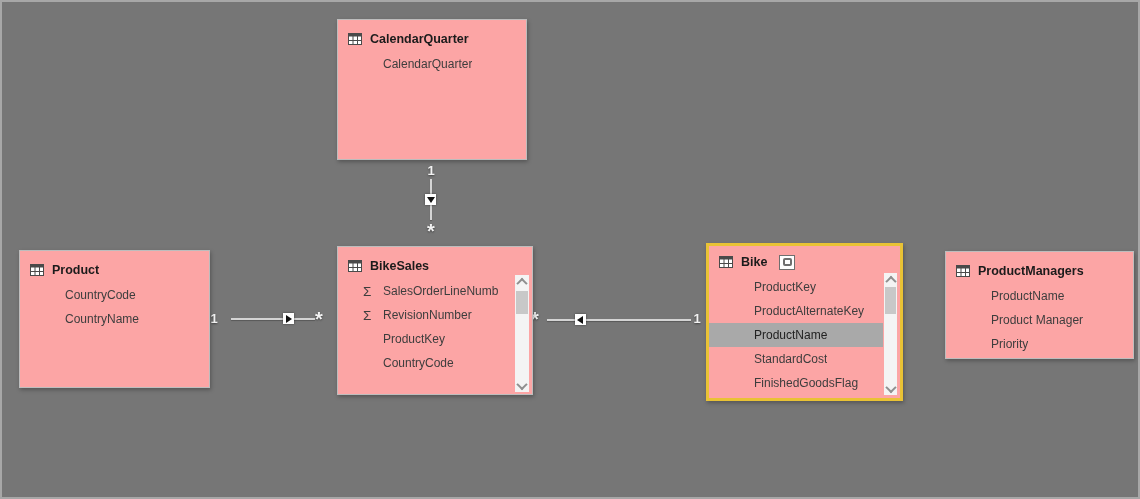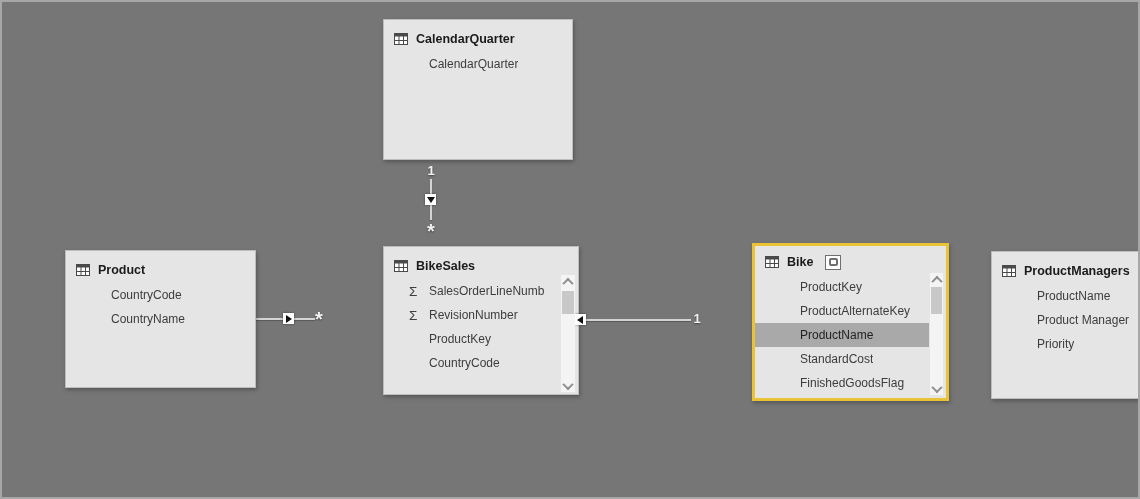--- a/index.html
+++ b/index.html
@@ -3,28 +3,28 @@
 <meta charset="utf-8">
 <style>
   html,body{margin:0;padding:0}
   body{
     width:1140px;height:499px;box-sizing:border-box;position:relative;
     border:2px solid #a7a7a7;background:#767676;overflow:hidden;
     font-family:"Liberation Sans",sans-serif;
   }
   
   .tbl{
-    position:absolute;background:#e5e5e5;border:1px solid #bdbdbd;
-    box-sizing:border-box;box-shadow:1px 2px 4px rgba(0,0,0,.28);overflow:hidden;margin-left:46px;
+    position:absolute;background:#fca5a5;border:1px solid #bdbdbd;
+    box-sizing:border-box;box-shadow:1px 2px 4px rgba(0,0,0,.28);overflow:hidden;
   }
   .t0{left:335px;top:17px;width:190px;height:141px}
   .t1{left:17px;top:248px;width:191px;height:138px}
   .t2{left:335px;top:244px;width:196px;height:149px}
   .t3{left:704px;top:241px;width:197px;height:158px;border:3px solid #e9c235}
-  .t4{left:943px;top:249px;width:189px;height:148px}
+  .t4{left:943px;top:249px;width:189px;height:108px}
   .thead{display:flex;align-items:center;gap:8px;height:22px;padding:8px 10px 0}
   .t3 .thead{padding-top:5px}
   .ttitle{font-weight:bold;font-size:12.5px;color:#1b1b1b;white-space:nowrap}
   .grid-icon{display:flex;flex:none}
   .expand-icon{
     box-sizing:border-box;width:16px;height:15px;border:1px solid #6f6f6f;background:#fff;
     display:flex;align-items:center;justify-content:center;margin-left:4px;flex:none;
   }
   .expand-inner{box-sizing:border-box;width:9px;height:8px;border:2px solid #6f6f6f;border-radius:2px}
   .tfields{margin-top:2px}

